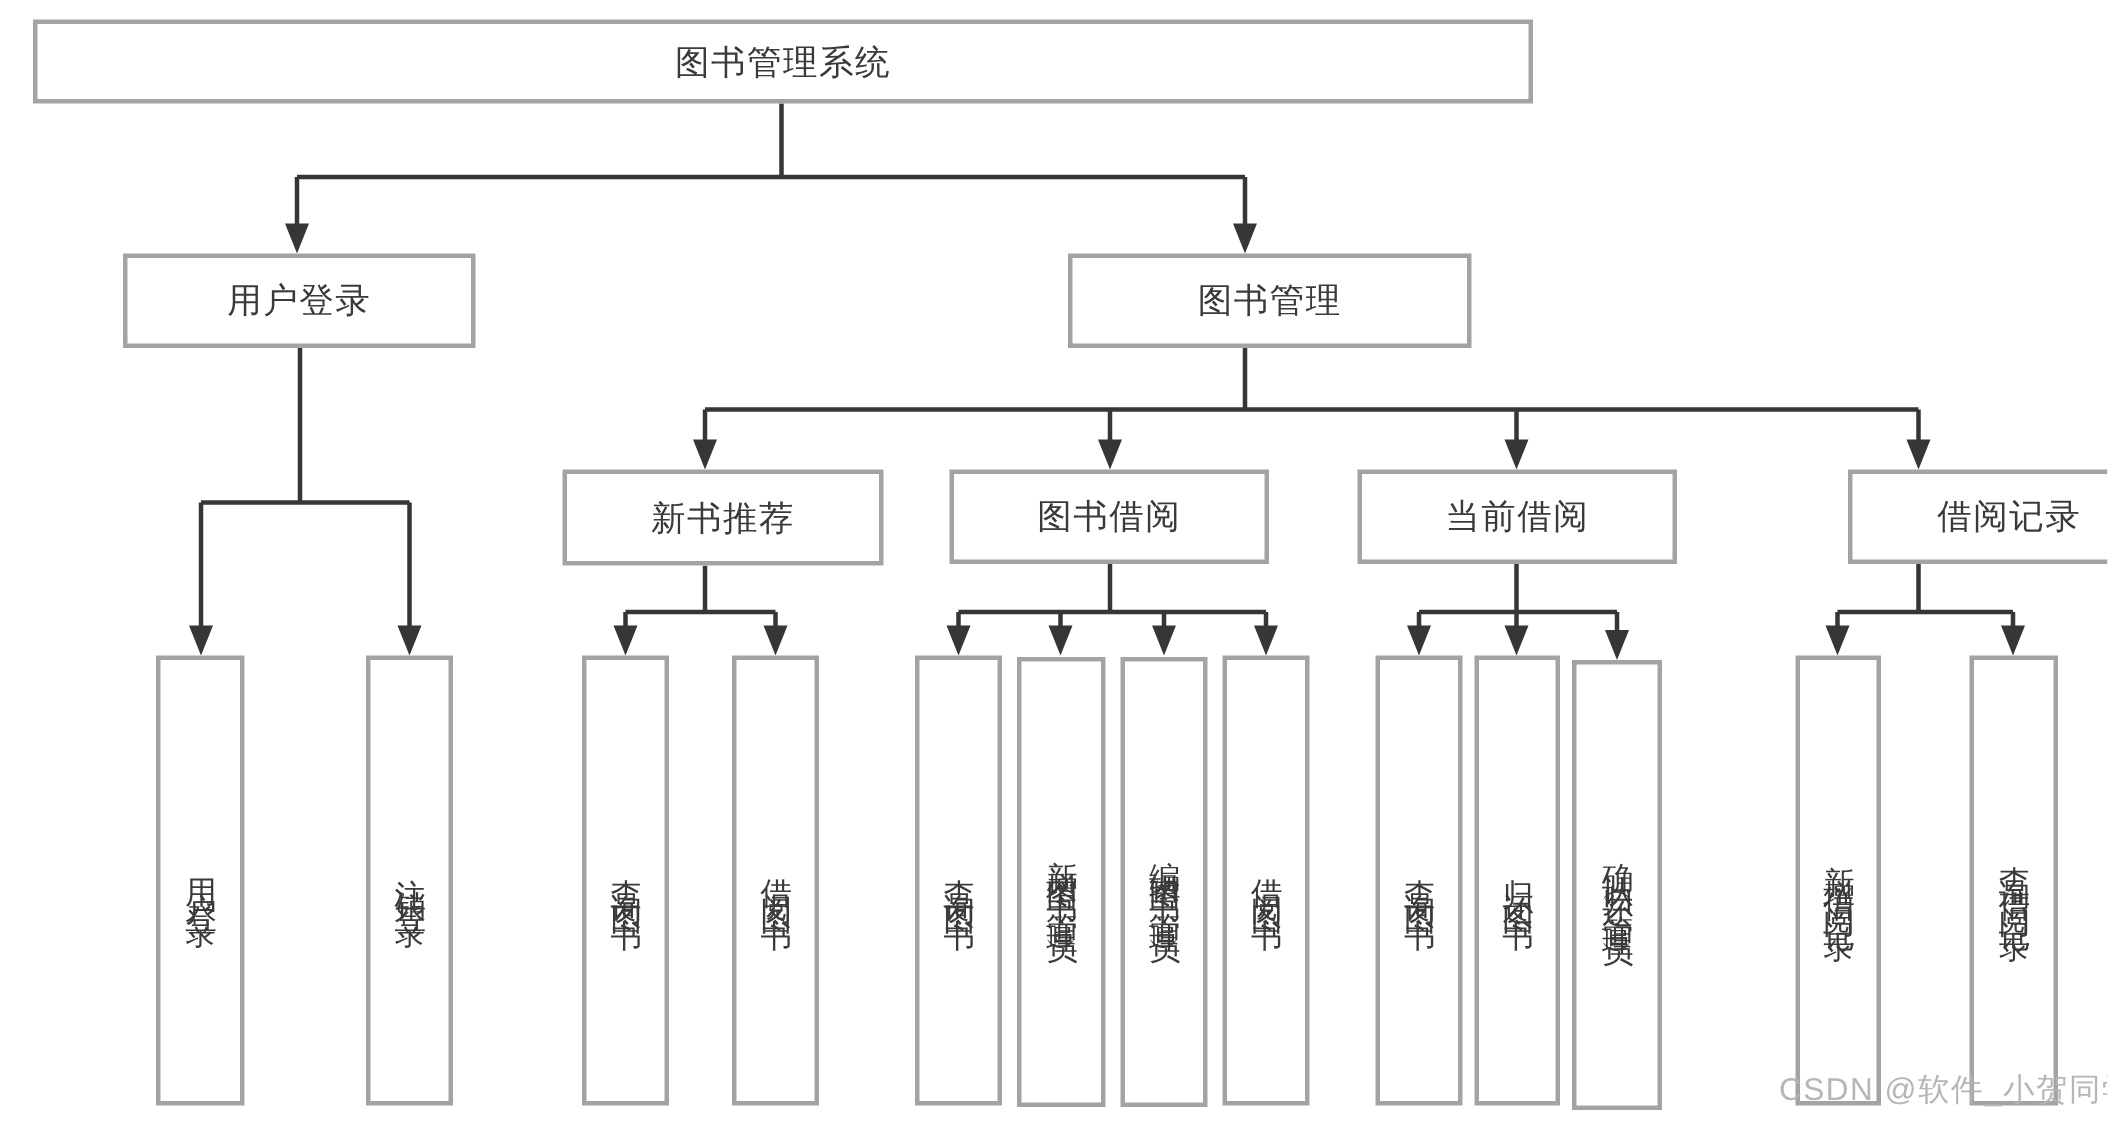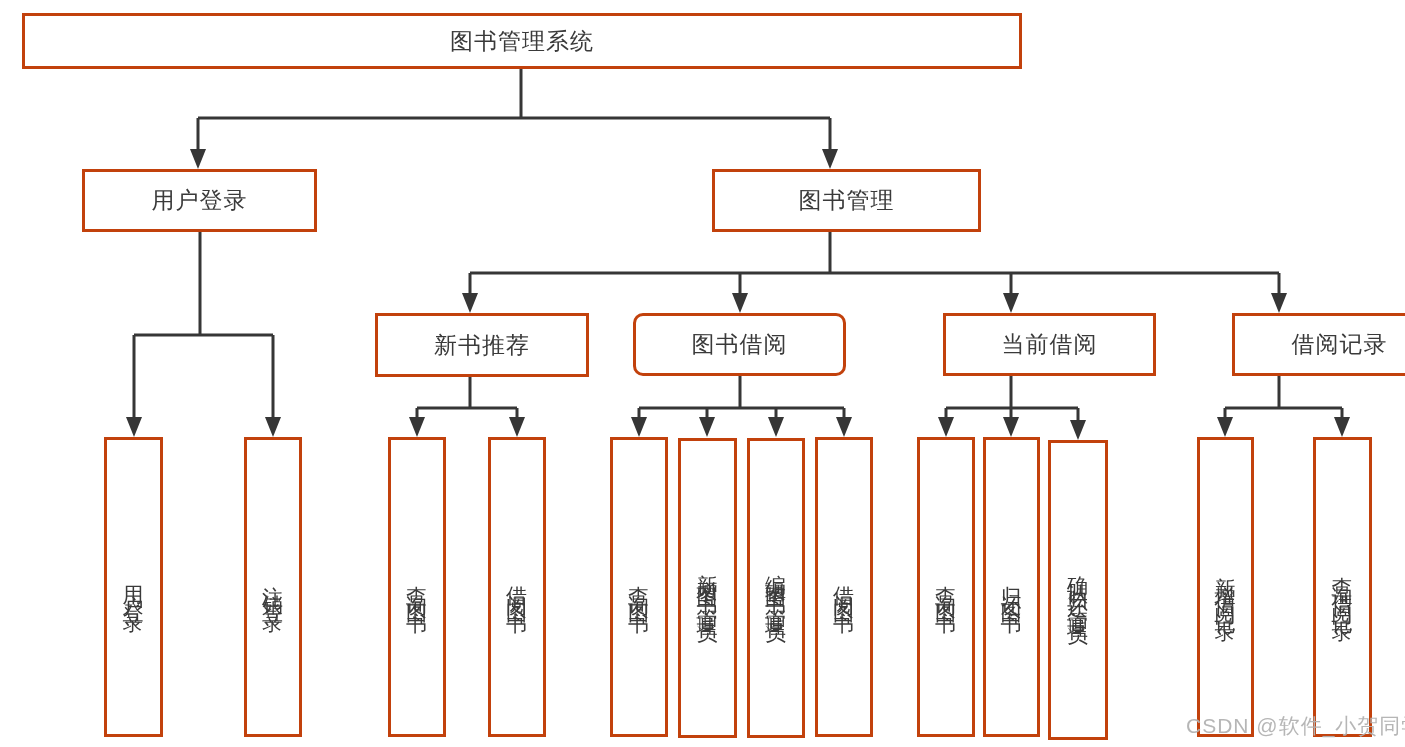--- a/index.html
+++ b/index.html
@@ -18,21 +18,21 @@
   #connectors {
     position: absolute;
     left: 0;
     top: 0;
     z-index: 1;
   }
   .node {
     position: absolute;
     box-sizing: border-box;
     background: #ffffff;
-    border: 3px solid #c2410c;
+    border: 3px solid #a3a3a3;
     color: #3a3a3a;
     display: flex;
     align-items: center;
     justify-content: center;
     z-index: 2;
   }
   .hbox {
     font-size: 23px;
     letter-spacing: 1px;
     white-space: nowrap;
@@ -106,24 +106,24 @@
   <div class="node hbox" style="left:82px; top:169px; width:235px; height:63px;">
     <span>用户登录</span>
   </div>
   <div class="node hbox" style="left:712px; top:169px; width:269px; height:63px;">
     <span>图书管理</span>
   </div>
 
   <div class="node hbox" style="left:375px; top:313px; width:214px; height:64px;">
     <span>新书推荐</span>
   </div>
-  <div class="node hbox" style="left:633px; top:313px; width:213px; height:63px;border-radius:10px;">
+  <div class="node hbox" style="left:633px; top:313px; width:213px; height:63px;">
     <span>图书借阅</span>
   </div>
-  <div class="node hbox" style="left:905px; top:313px; width:213px; height:63px;margin-left:38px;">
+  <div class="node hbox" style="left:905px; top:313px; width:213px; height:63px;">
     <span>当前借阅</span>
   </div>
   <div class="node hbox" style="left:1232px; top:313px; width:215px; height:63px;">
     <span>借阅记录</span>
   </div>
 
   <div class="node vbox" style="left:104px; top:437px; width:59px; height:300px;">
     <span class="vtext">用户登录</span>
   </div>
   <div class="node vbox" style="left:244px; top:437px; width:58px; height:300px;">

